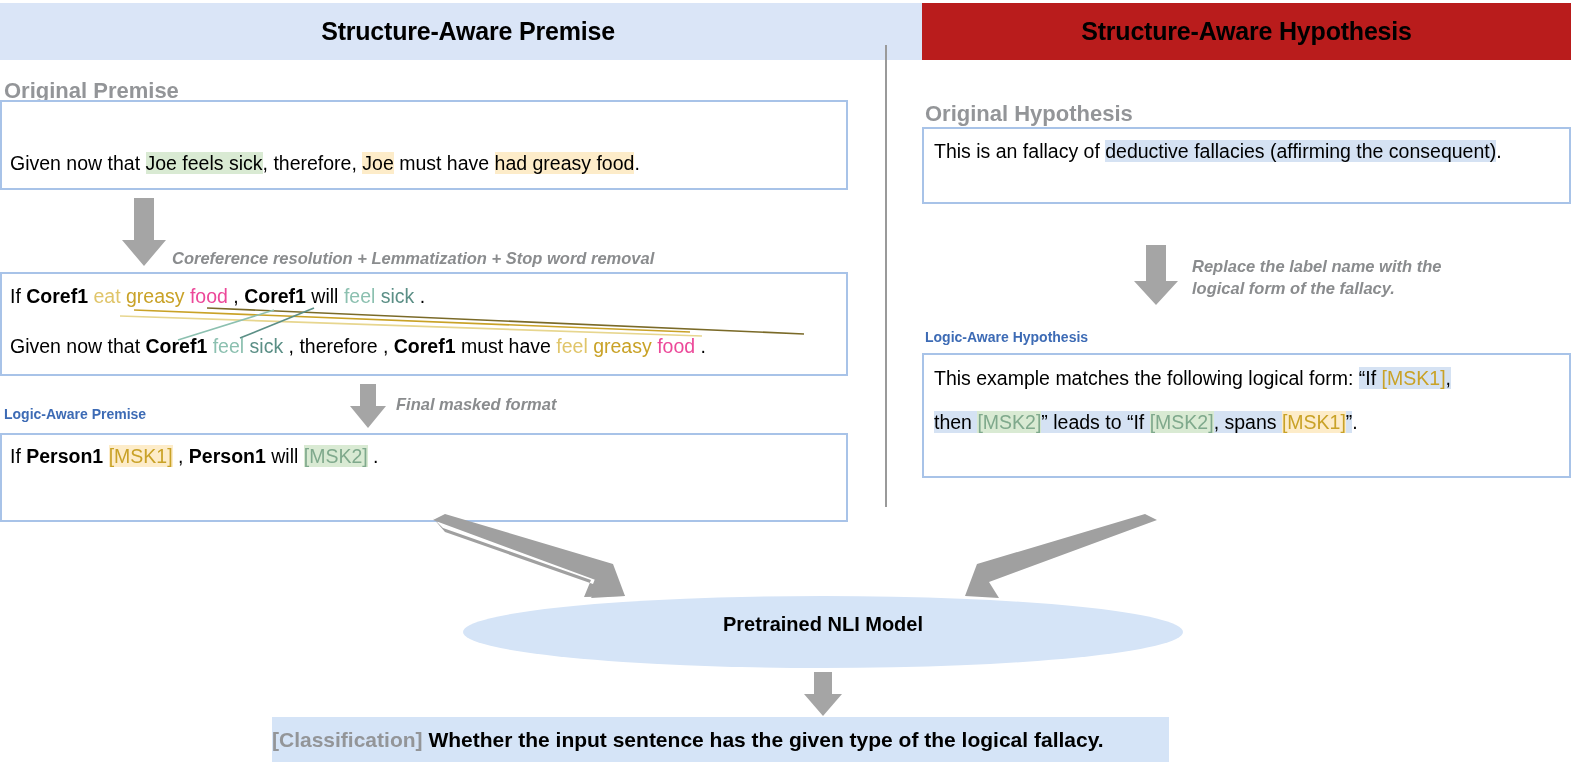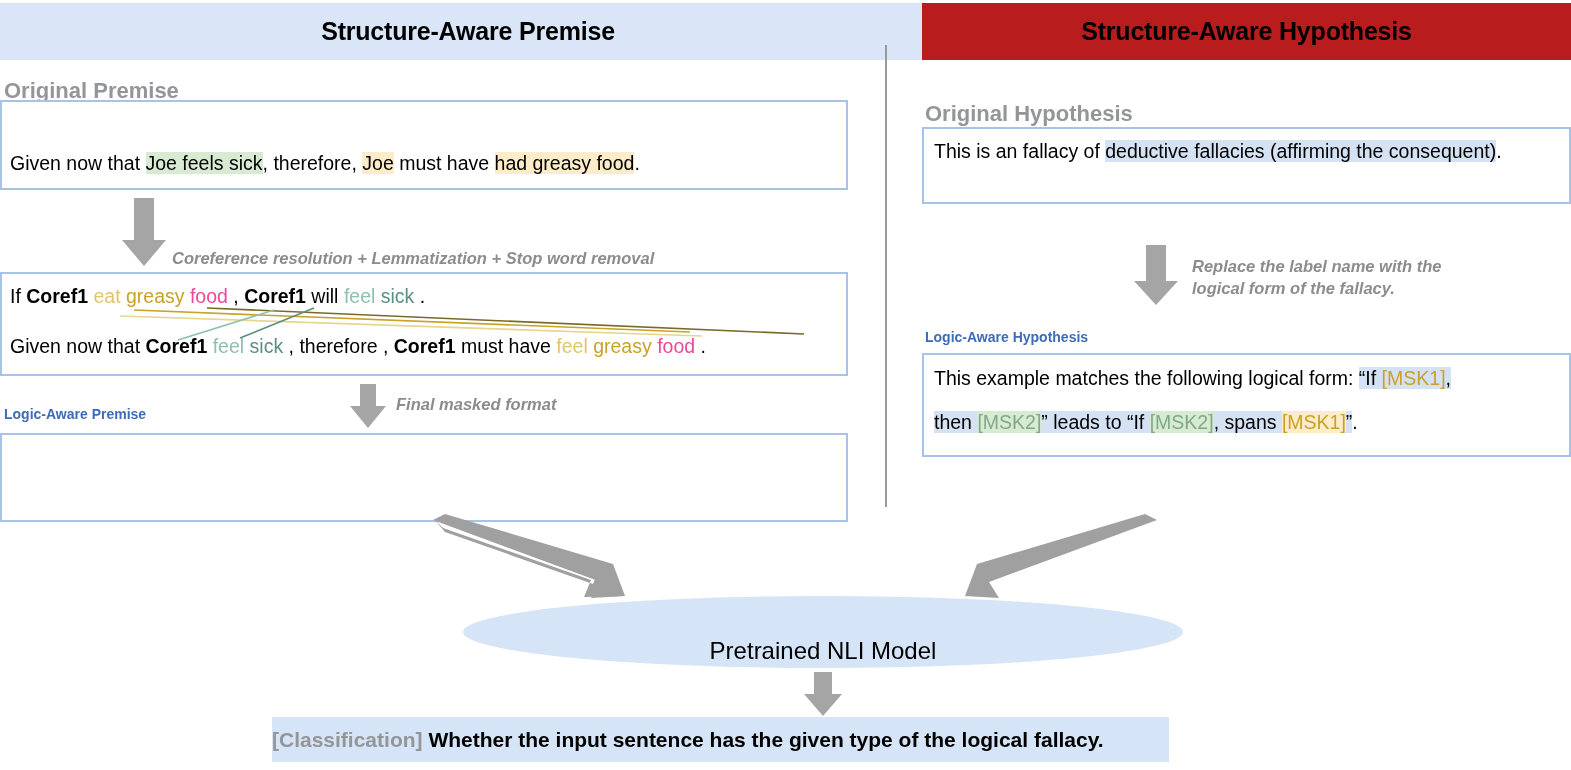--- a/index.html
+++ b/index.html
@@ -89,23 +89,23 @@
     background: #9a9a9a;
   }
 
   
   #nli-ellipse {
     left: 463px; top: 596px; width: 720px; height: 72px;
     background: #d5e4f7;
     border-radius: 50%;
   }
   #nli-ellipse-label {
-    left: 463px; top: 615px; width: 720px; height: 72px;
+    left: 463px; top: 588px; width: 720px; height: 72px;
     line-height: 72px; text-align: center;
-    font-weight: normal; font-size: 24px;
+    font-weight: bold; font-size: 20px;
   }
 
   
   #classification-bar {
     left: 272px; top: 717px; width: 897px; height: 45px;
     background: #d5e4f7;
     line-height: 45px;
     font-size: 21px;
     font-weight: bold;
   }
@@ -155,20 +155,23 @@
 
 <svg class="abs arrow-svg" style="left:348px; top:384px;" width="44" height="46">
   <polygon points="12,0 28,0 28,22 38,22 20,44 2,22 12,22" fill="#a5a5a5"></polygon>
 </svg>
 
 <div class="abs note" style="left:396px; top:394px;">Final masked format</div>
 
 <div class="abs sub-label-blue" style="left:4px; top:406px;">Logic-Aware Premise</div>
 
 <div class="abs textbox" id="masked-premise-box" style="left:0px; top:433px; width:848px; height:89px;">
+  <div class="abs sent" style="left:8px; top:11px;">
+    <span>If </span><span class="b">Person1</span><span> </span><span class="hl-yellow t-mskY">[MSK1]</span><span> , </span><span class="b">Person1</span><span> will </span><span class="hl-green t-mskG">[MSK2]</span><span> .</span>
+  </div>
 </div>
 
 <div class="abs" id="column-divider"></div>
 
 <div class="abs col-header" id="hypothesis-header">Structure-Aware Hypothesis</div>
 
 <div class="abs sub-label" style="left:925px; top:101px;">Original Hypothesis</div>
 
 <div class="abs textbox" id="original-hypothesis-box" style="left:922px; top:127px; width:649px; height:77px;">
   <div class="abs sent-wrap" style="left:10px; top:8px; width:620px;">
@@ -178,21 +181,21 @@
 
 <svg class="abs arrow-svg" style="left:1130px; top:245px;" width="52" height="64">
   <polygon points="16,0 36,0 36,36 48,36 26,60 4,36 16,36" fill="#a5a5a5"></polygon>
 </svg>
 
 <div class="abs note" style="left:1192px; top:256px; white-space:pre-line;">Replace the label name with the
 logical form of the fallacy.</div>
 
 <div class="abs sub-label-blue" style="left:925px; top:329px;">Logic-Aware Hypothesis</div>
 
-<div class="abs textbox" id="logic-hypothesis-box" style="left:922px; top:353px; width:649px; height:104px;">
+<div class="abs textbox" id="logic-hypothesis-box" style="left:922px; top:353px; width:649px; height:125px;">
   <div class="abs sent" style="left:10px; top:13px;">
     <span>This example matches the following logical form: </span><span class="hl-blue">“If </span><span class="hl-blue t-mskY">[MSK1]</span><span class="hl-blue">,</span>
   </div>
   <div class="abs sent" style="left:10px; top:57px;">
     <span class="hl-blue">then </span><span class="hl-green t-mskG">[MSK2]</span><span class="hl-blue">” leads to “If </span><span class="hl-green t-mskG">[MSK2]</span><span class="hl-blue">, spans </span><span class="hl-yellow t-mskY">[MSK1]</span><span class="hl-blue">”</span><span>.</span>
   </div>
 </div>
 
 <svg class="abs arrow-svg" style="left:425px; top:518px;" width="205" height="80">
   <polygon points="8,0 20,14 168,66 175,48 200,78 159,79 166,62 18,10" fill="#a0a0a0"></polygon>

